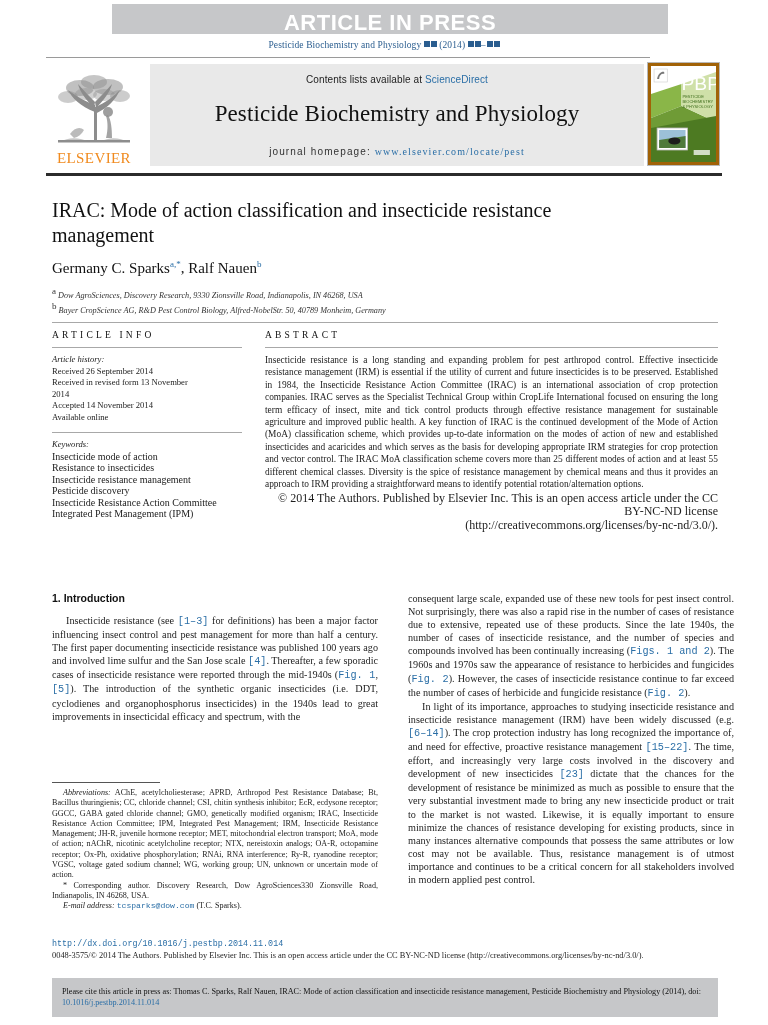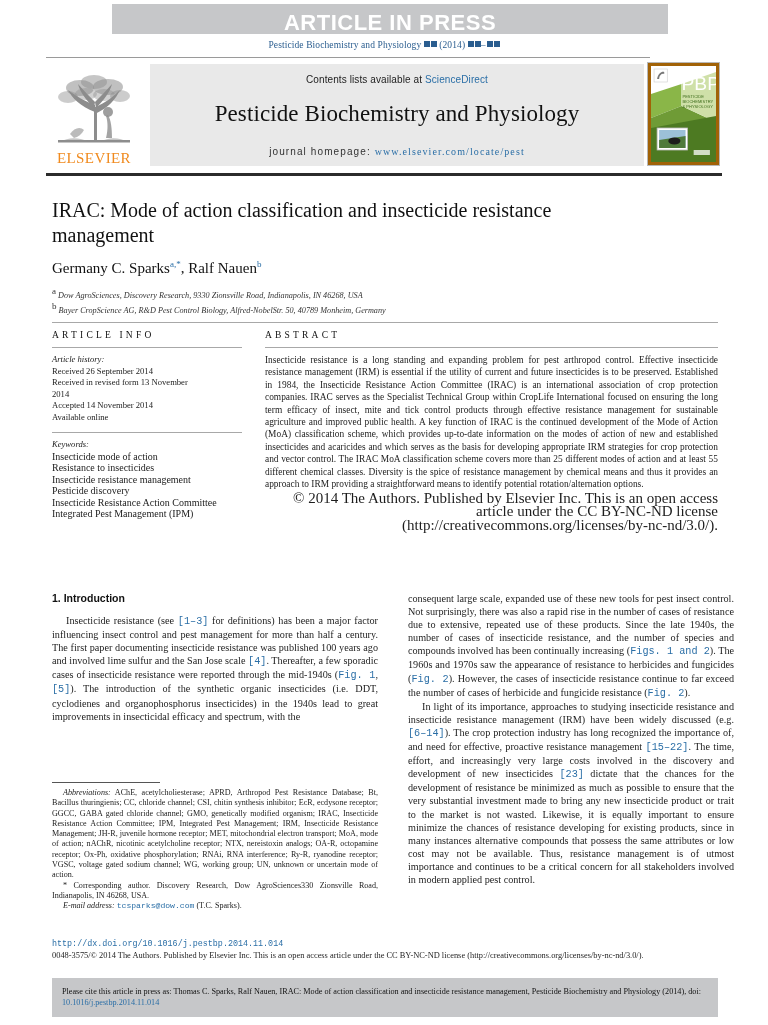--- a/index.html
+++ b/index.html
@@ -211,21 +211,21 @@
   .meta-gap { height: 9px; }
   .kw-line { font-size: 10px; color: #222; line-height: 11.5px; }
 
   .abs-body {
     font-size: 9.4px;
     line-height: 12.4px;
     color: #1d1d1d;
     text-align: justify;
   }
   .abs-license {
-    font-size: 15px;
+    font-size: 12px;
     line-height: 12.4px;
     color: #1d1d1d;
     text-align: right;
     margin-top: 2px;
   }
 
   
   .body-left {
     position: absolute;
     left: 52px; top: 592px; width: 326px;

